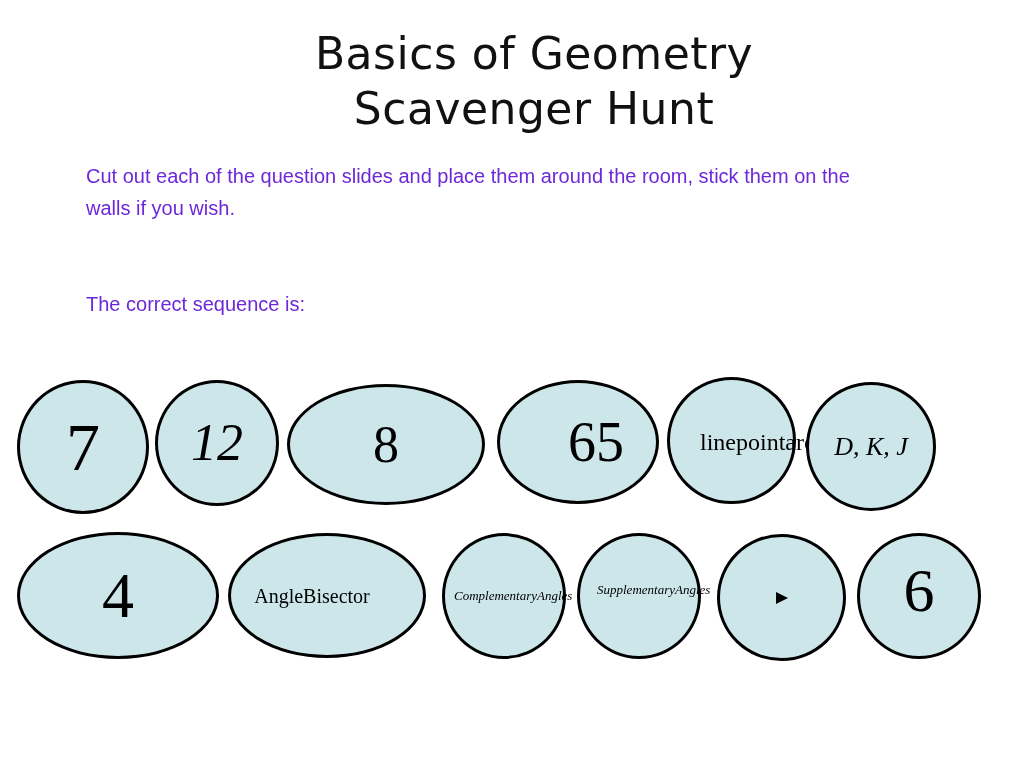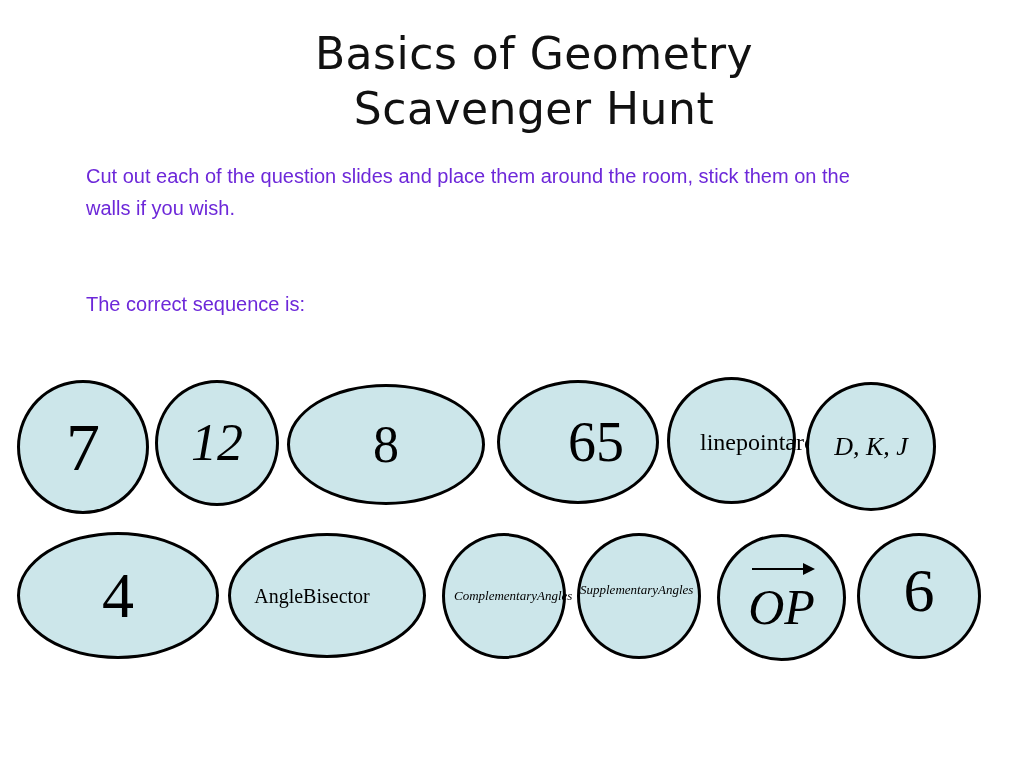--- a/index.html
+++ b/index.html
@@ -88,26 +88,25 @@
     <span>Bisector</span>
   </div>
 </div>
 <div class="shape" style="left:442px; top:533px; width:124px; height:126px; justify-content:flex-start;">
   <div class="stack small-it" style="margin-left:9px;">
     <span>Complementary</span>
     <span>Angles</span>
   </div>
 </div>
 <div class="shape" style="left:577px; top:533px; width:124px; height:126px; justify-content:flex-start; overflow:visible;">
-  <div class="stack small-it" style="margin-left:0; margin-top:-12px;font-family:Liberation Serif, serif;">
+  <div class="stack small-it" style="margin-left:17px; margin-top:-12px;font-family:Liberation Serif, serif;">
     <span>Supplementary</span>
     <span>Angles</span>
   </div>
 </div>
 <div class="shape" style="left:717px; top:534px; width:129px; height:127px;">
   <span class="op">
     <span class="arrow"></span>
-    <span>OP</span>
   </span>
 </div>
 <div class="shape" style="left:857px; top:533px; width:124px; height:126px;">
   <span class="big" style="font-size:62px; margin-top:-12px;">6</span>
 </div>
 
 </body></html>

